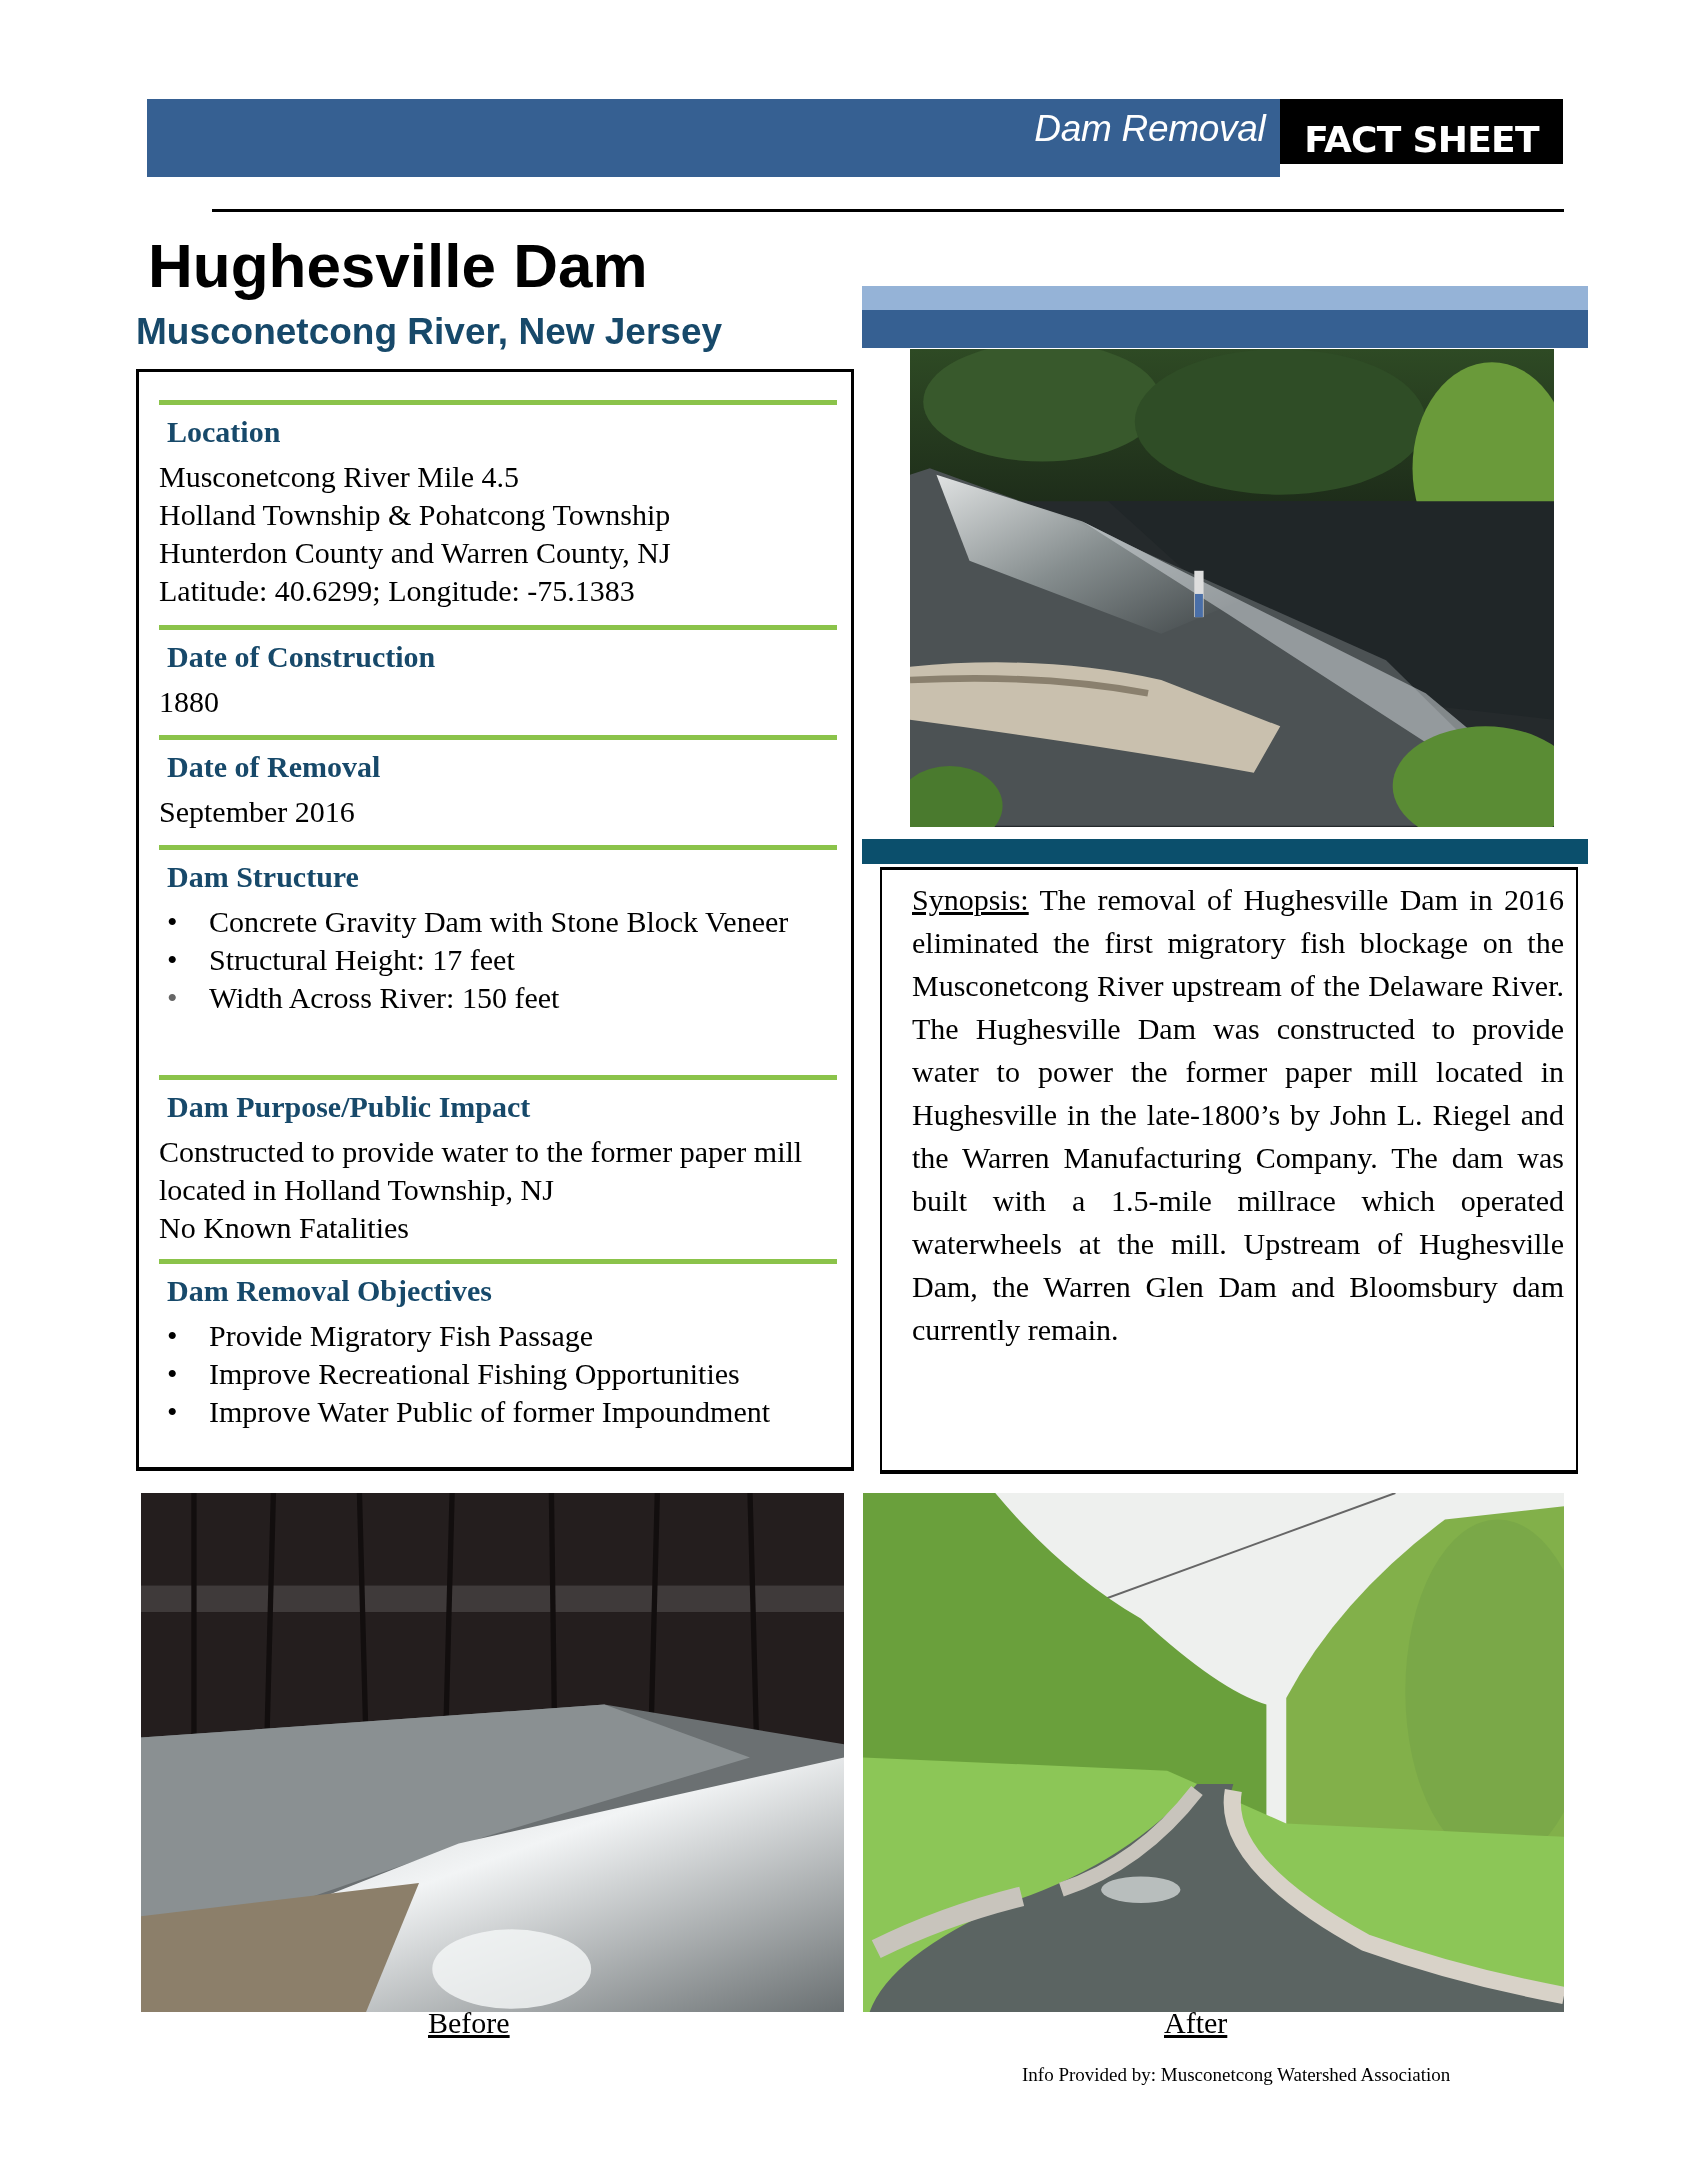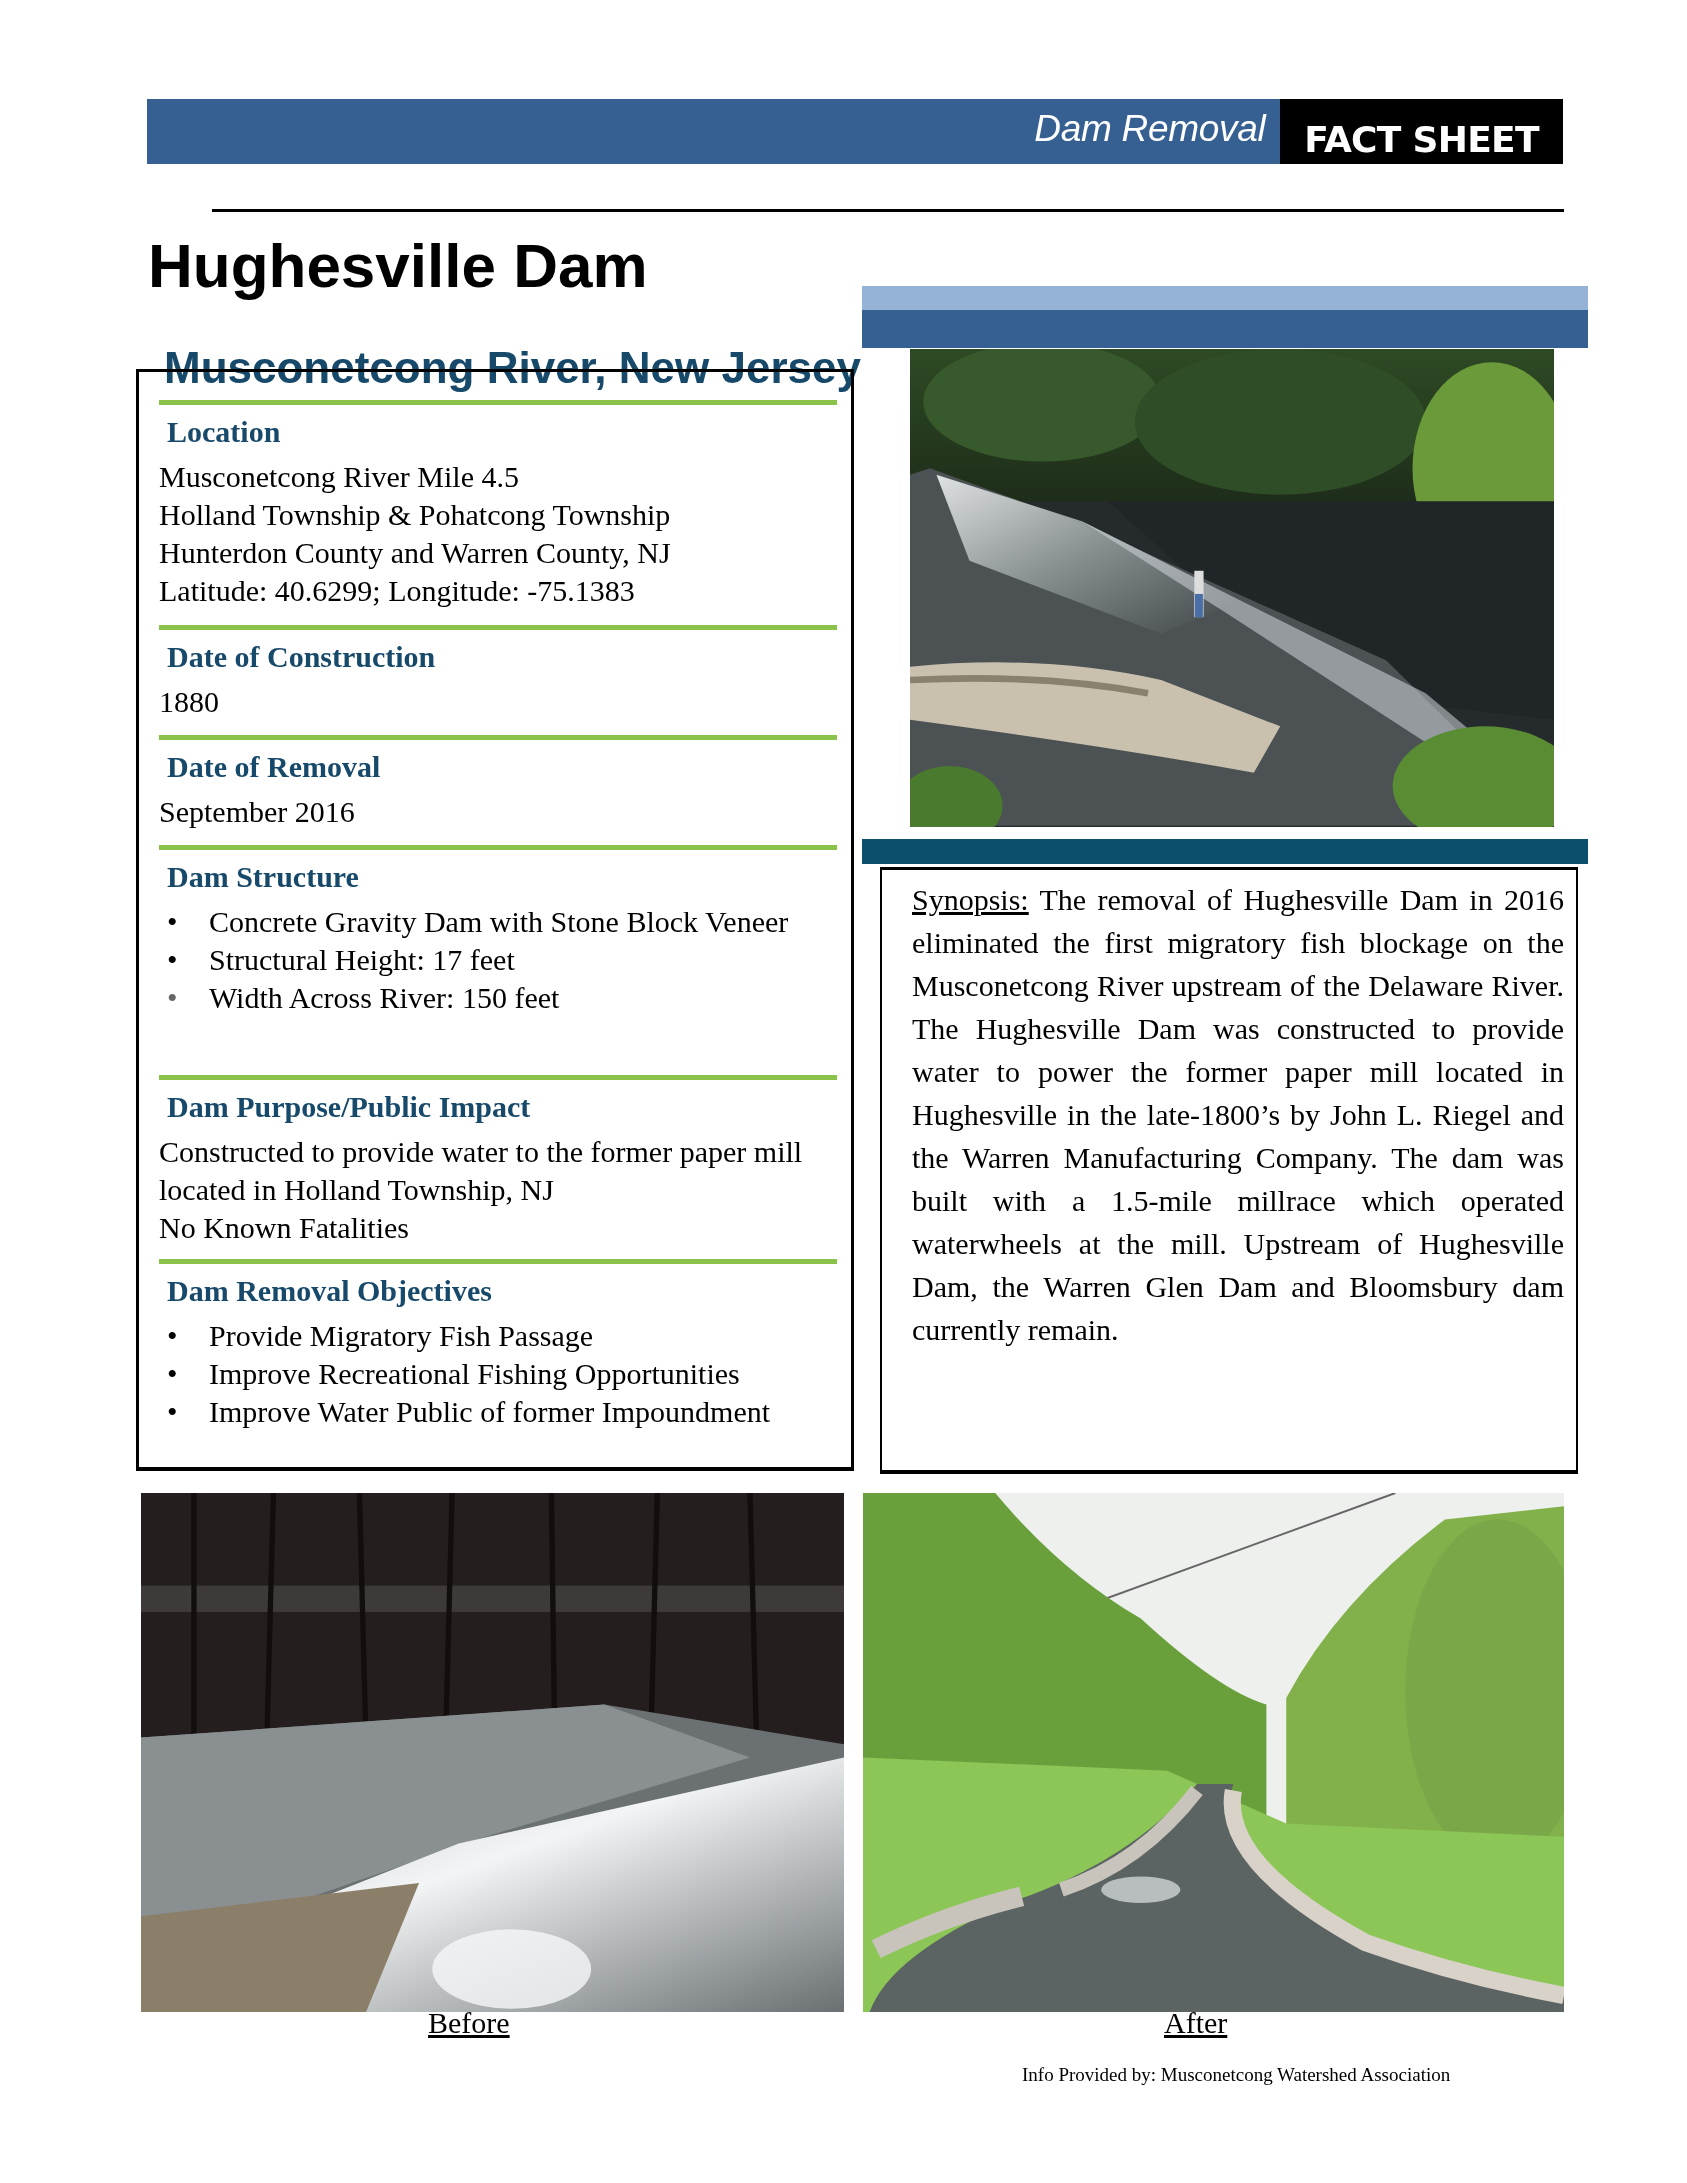--- a/index.html
+++ b/index.html
@@ -1,28 +1,28 @@
 <!DOCTYPE html>
 <html style="font-size:10.6px"><head>
 <meta charset="utf-8">
 <style>
   html, body { margin:0; padding:0; background:#ffffff; }
   body { width:1687px; height:2183px; position:relative; overflow:hidden; font-family:"Liberation Serif", serif; color:#000; }
   .abs { position:absolute; }
 
   
-  .hdr-blue { left:147px; top:99px; width:1133px; height:65px; background:#366092; }
+  .hdr-blue { left:147px; top:99px; width:1133px; height:78px; background:#366092; }
   .hdr-black { left:1280px; top:99px; width:283px; height:65px; background:#000; }
   .hdr-sub { position:absolute; right:14.6px; top:9.3px; font-family:"Liberation Sans", sans-serif; font-style:italic; font-size:37px; color:#fff; letter-spacing:-0.3px; }
   .hdr-fact { position:absolute; left:0; width:100%; top:20px; text-align:center; font-family:"DejaVu Sans", sans-serif; font-weight:bold; font-size:36px; color:#fff; letter-spacing:-0.7px; }
   .rule { left:212px; top:209px; width:1352px; height:2.6px; background:#000; }
 
   
   .title { left:148px; top:230px; font-family:"Liberation Sans", sans-serif; font-weight:bold; font-size:62px; color:#000; }
-  .subtitle { left:164px; top:311px; font-family:"Liberation Sans", sans-serif; font-weight:bold; font-size:44px; color:#17496a;margin-top:32px; }
+  .subtitle { left:136px; top:311px; font-family:"Liberation Sans", sans-serif; font-weight:bold; font-size:37px; color:#17496a; }
 
   
   .leftbox { left:136px; top:369px; width:718px; height:1102px; border:3.3px solid #000; box-sizing:border-box; border-bottom-width:4.6px; }
   .sec { position:absolute; left:20px; width:678px; }
   .sec .gline { height:4.6px; background:#8bc34a; margin-bottom:4px; }
   .sec h3 { margin:8px; font-family:"Liberation Serif", serif; font-weight:bold; font-size:30px; line-height:37px; color:#17496a; }
   .sec .ln { font-size:30px; line-height:38px; }
   .sec ul { margin:0; padding:0; list-style:none; }
   .sec li { position:relative; padding-left:50px; font-size:30px; line-height:38px; }
   .sec li .bul { position:absolute; left:0; top:0; width:26.5px; text-align:center; }

